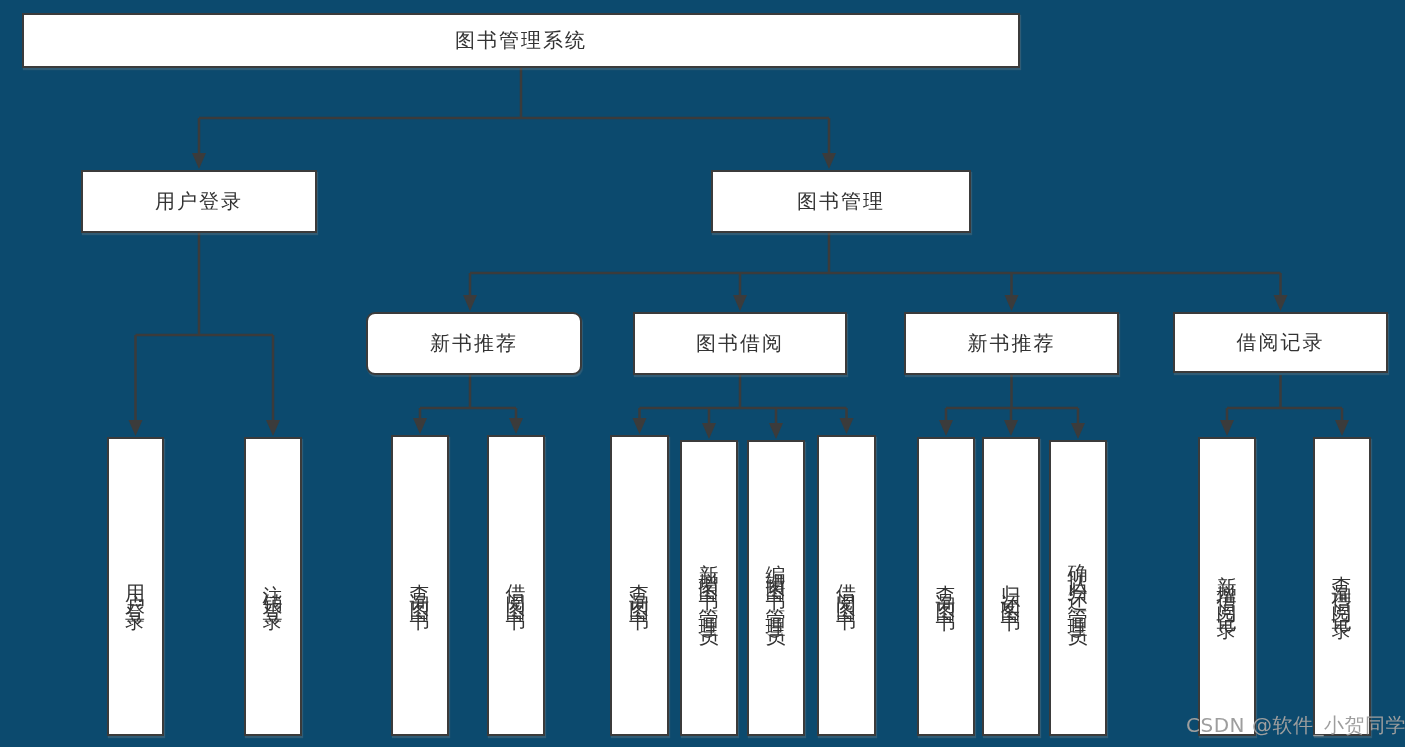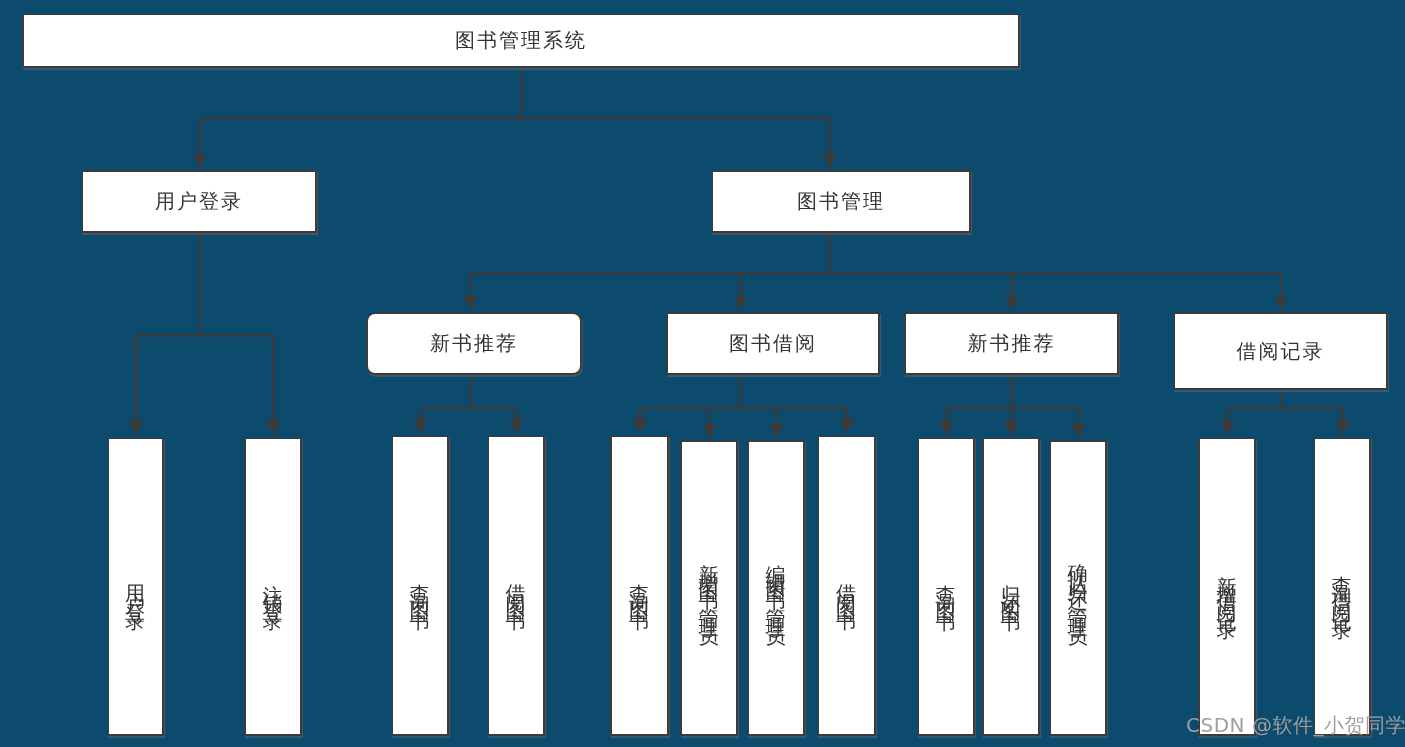--- a/index.html
+++ b/index.html
@@ -80,27 +80,27 @@
   <div class="node" style="left:81px;top:170px;width:236px;height:63px;">
     <span class="hlabel">用户登录</span>
   </div>
   <div class="node" style="left:711px;top:170px;width:260px;height:63px;">
     <span class="hlabel">图书管理</span>
   </div>
 
   <div class="node" style="left:366px;top:312px;width:216px;height:63px;border-radius:9px;">
     <span class="hlabel">新书推荐</span>
   </div>
-  <div class="node" style="left:633px;top:312px;width:214px;height:63px;margin-left:33px;">
+  <div class="node" style="left:633px;top:312px;width:214px;height:63px;">
     <span class="hlabel">图书借阅</span>
   </div>
   <div class="node" style="left:904px;top:312px;width:215px;height:63px;">
     <span class="hlabel">新书推荐</span>
   </div>
-  <div class="node" style="left:1173px;top:312px;width:215px;height:78px;">
+  <div class="node" style="left:1173px;top:312px;width:215px;height:61px;">
     <span class="hlabel">借阅记录</span>
   </div>
 
   <div class="node" style="left:107px;top:437px;width:57px;height:299px;">
     <span class="vlabel">用户登录</span>
   </div>
   <div class="node" style="left:244px;top:437px;width:58px;height:299px;">
     <span class="vlabel">注销登录</span>
   </div>
 

